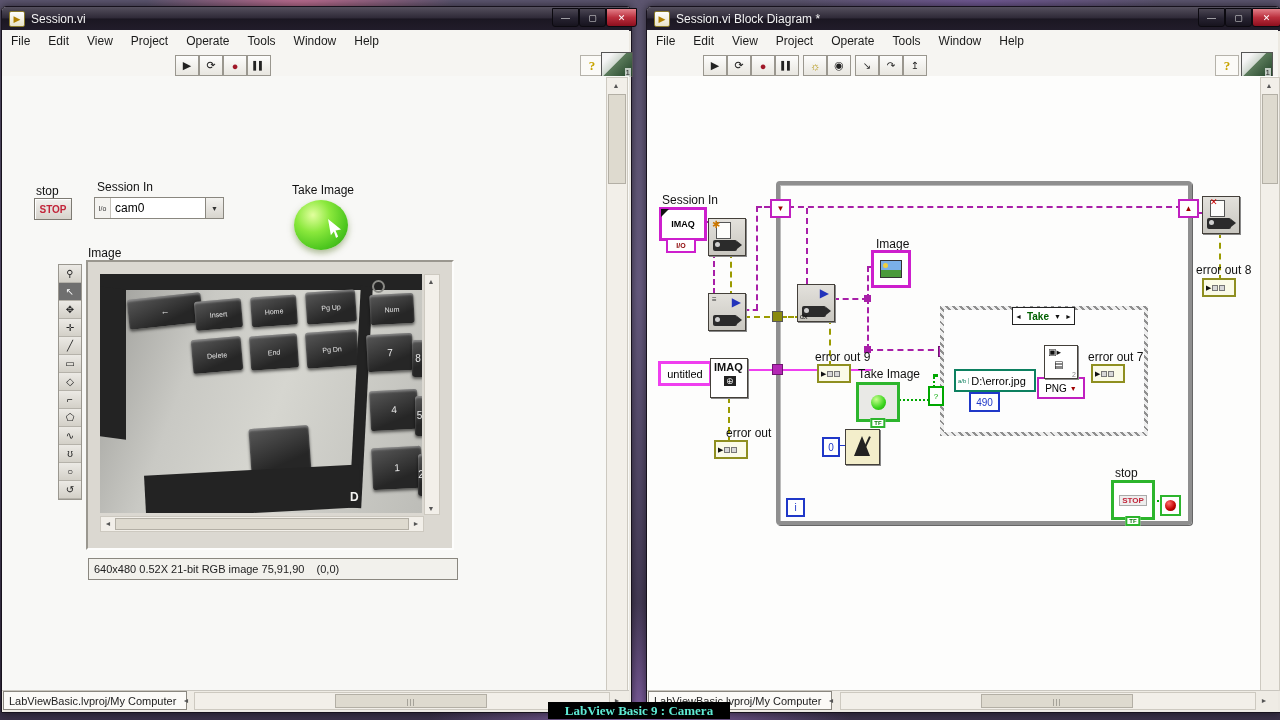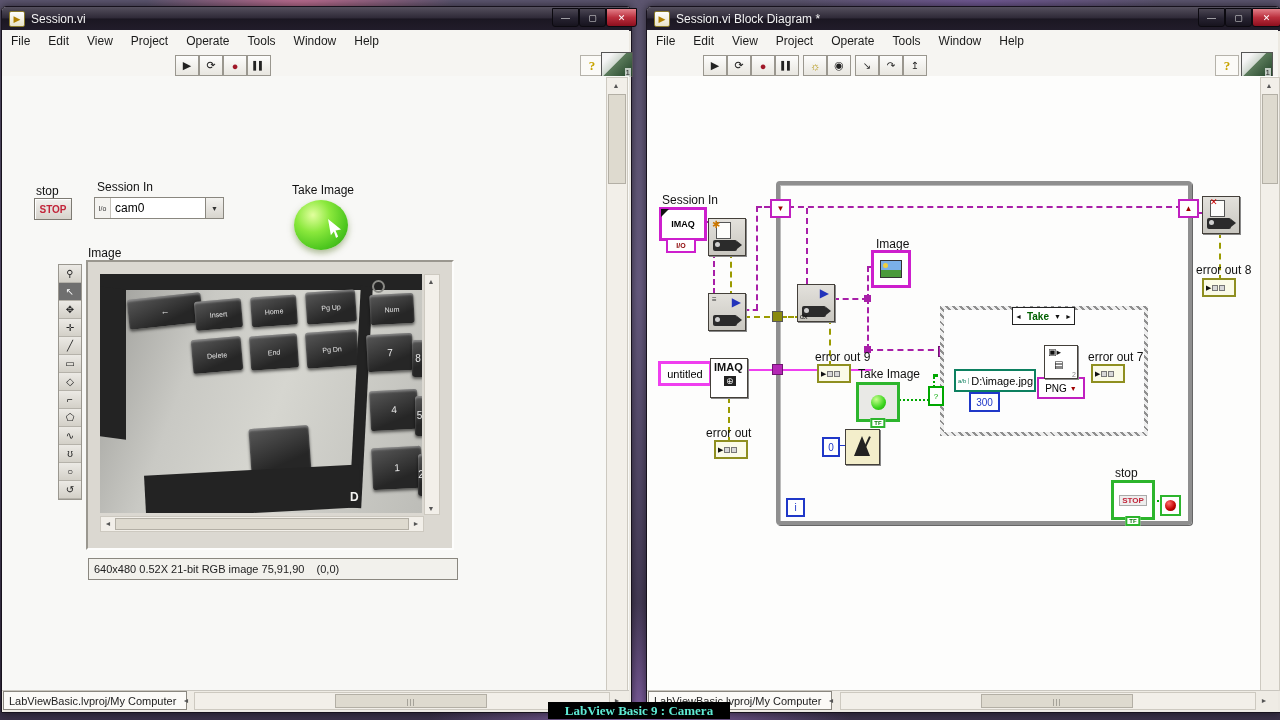--- a/index.html
+++ b/index.html
@@ -326,21 +326,21 @@
   <span class="nglyph" style="right:4px;top:1px;color:#2233bb;font-size:12px;">▶</span>
   <span class="nglyph" style="left:3px;top:1px;color:#333;font-size:8px;">≡</span>
   <div class="cam"></div>
 </div>
 
 <div class="term" style="left:658px;top:361px;width:48px;height:19px;border:3px solid #ef3fef;font-size:11px;">untitled</div>
 <div class="node" style="left:710px;top:358px;width:36px;height:38px;background:#fff;">
   <span class="nglyph" style="left:3px;top:2px;font-weight:bold;font-size:11px;color:#111;">IMAQ</span>
   <span class="nglyph" style="left:13px;top:17px;font-size:9px;color:#111;background:#222;color:#eee;padding:0 2px;">⊕</span>
 </div>
-<div class="bd-label" style="left:706px;top:426px;">error out</div>
+<div class="bd-label" style="left:726px;top:426px;">error out</div>
 <div class="errind" style="left:714px;top:440px;">
     <b>▶</b>
     <i class="errsq"></i>
     <i class="errsq"></i>
   </div>
 
 <div class="node" style="left:797px;top:284px;">
   <span class="nglyph" style="right:5px;top:1px;color:#2233bb;font-size:12px;">▶</span>
   <span class="nglyph" style="left:2px;bottom:1px;color:#111;font-size:7px;z-index:2;">dx</span>
   <div class="cam"></div>
@@ -364,23 +364,23 @@
 </div>
 <div class="term" style="left:822px;top:437px;width:14px;height:16px;border:2px solid #2038c8;color:#2038c8;font-size:10px;">0</div>
 <div class="node" style="left:845px;top:429px;width:33px;height:34px;background:#f3eecb;">
   <div class="metronome" style="position:absolute;left:8px;top:6px;"></div>
   <div class="abs" style="left:20px;top:6px;width:2px;height:14px;background:#222;transform:rotate(25deg);"></div>
 </div>
 <div class="term" style="left:786px;top:498px;width:15px;height:15px;border:2px solid #2038c8;color:#2038c8;font-size:10px;">i</div>
 
 <div class="term" style="left:954px;top:369px;width:78px;height:19px;border:2px solid #0d8060;font-size:11px;justify-content:flex-start;">
   <span style="font-size:6px;color:#0d8060;padding:0 2px;border-right:1px solid #9ac5b5;">a/b</span>
-  <span style="padding-left:2px;">D:\image.jpg</span>
-</div>
-<div class="term" style="left:969px;top:392px;width:27px;height:16px;border:2px solid #2038c8;color:#2038c8;font-size:10px;">300</div>
+  <span style="padding-left:2px;">D:\error.jpg</span>
+</div>
+<div class="term" style="left:969px;top:392px;width:27px;height:16px;border:2px solid #2038c8;color:#2038c8;font-size:10px;">490</div>
 <div class="term" style="left:1037px;top:377px;width:44px;height:18px;border:2px solid #c020c0;font-size:10px;gap:3px;">
   <span>PNG</span>
   <span style="font-size:7px;color:#a00000;">▼</span>
 </div>
 <div class="node" style="left:1044px;top:345px;width:32px;height:32px;background:#fff;">
   <span class="nglyph" style="left:3px;top:1px;font-size:9px;color:#111;">▣▸</span>
   <span class="nglyph" style="left:9px;top:13px;font-size:10px;color:#111;">▤</span>
   <span class="nglyph" style="right:1px;bottom:0;font-size:7px;color:#888;">2</span>
 </div>
 <div class="bd-label" style="left:1088px;top:350px;">error out 7</div>

